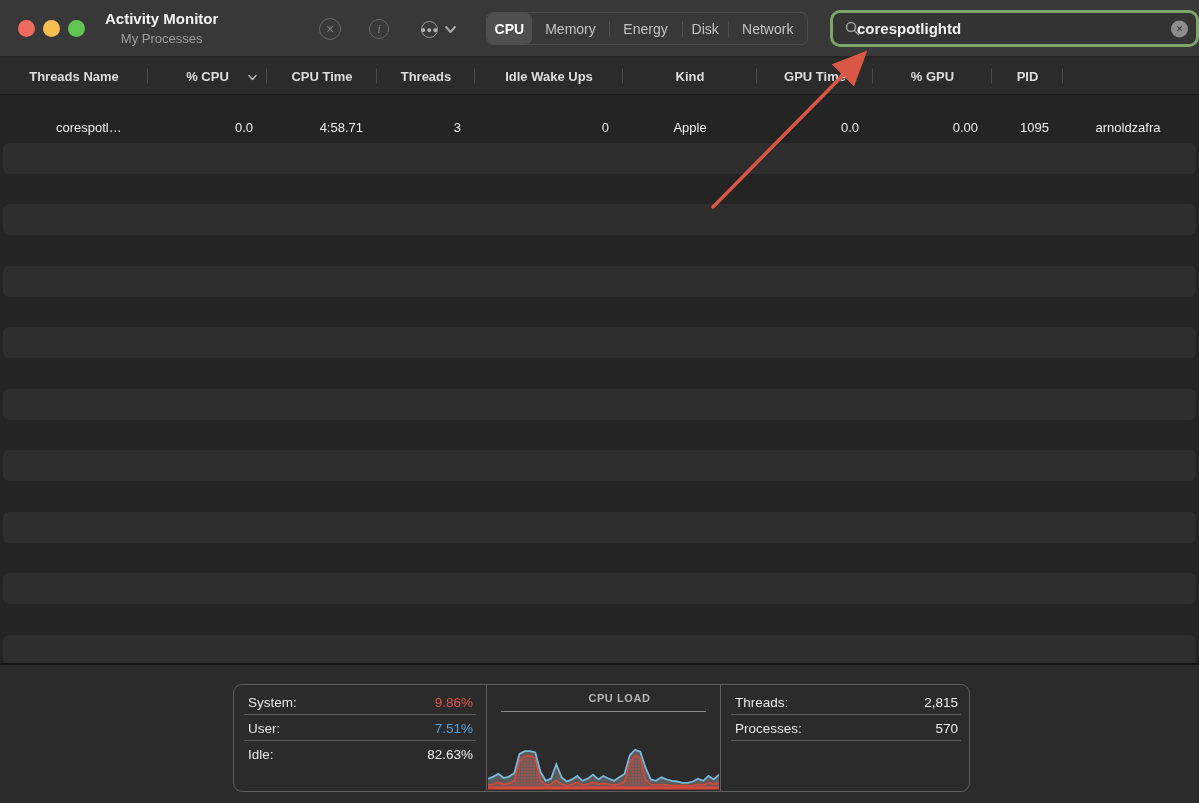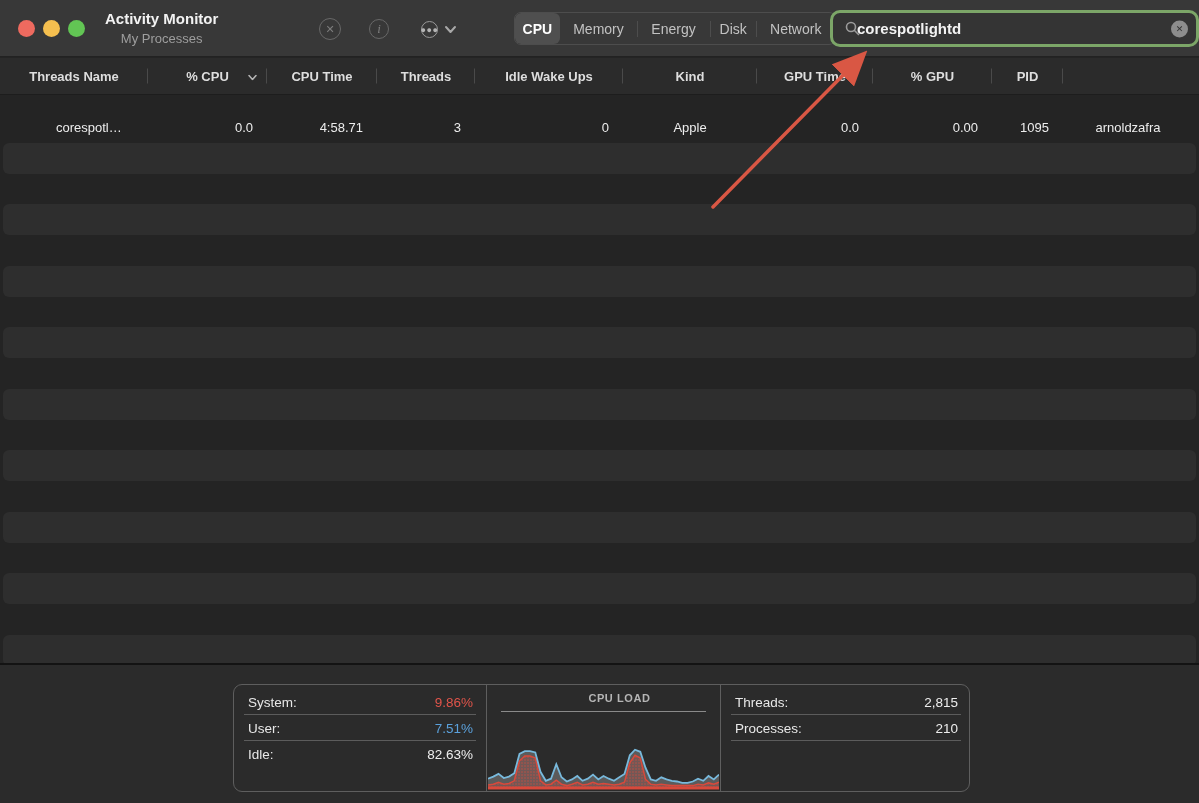--- a/index.html
+++ b/index.html
@@ -23,21 +23,21 @@
   .title-block{position:absolute;left:105px;top:9px;}
   .app-title{font-size:15px;font-weight:700;color:#f2f2f2;line-height:20px;}
   .app-subtitle{font-size:13px;color:#9e9e9e;line-height:17px;margin-top:1px;text-align:center;}
   .tb-icon{position:absolute;border-radius:50%;display:flex;align-items:center;justify-content:center;color:#7d7d7d;}
   .icon-xcircle{left:319px;top:18px;width:22px;height:22px;border:1.5px solid #686868;font-size:11px;}
   .icon-icircle{left:369px;top:19px;width:20px;height:20px;border:1.5px solid #686868;font-family:"Liberation Serif","DejaVu Serif",serif;font-style:italic;font-size:13px;color:#7d7d7d;}
   .icon-more{left:421px;top:21px;width:17px;height:17px;border:1.5px solid #9a9a9a;color:#b5b5b5;font-size:9px;letter-spacing:.5px;}
   .icon-chevron{left:444px;top:25px;width:13px;height:9px;border:none;}
 
   
-  .tab-group{position:absolute;left:486px;top:12px;width:322px;height:33px;border:1px solid #4d4d4d;border-radius:7px;display:flex;overflow:hidden;margin-left:28px;}
+  .tab-group{position:absolute;left:486px;top:12px;width:322px;height:33px;border:1px solid #4d4d4d;border-radius:7px;display:flex;overflow:hidden;}
   .tab{display:flex;align-items:center;justify-content:center;font-size:14px;color:#c2c2c2;position:relative;}
   .tab.selected{background:var(--tab_selected_bg);color:#fff;font-weight:600;border-radius:6px;}
   .tab.sep-left::before{content:'';position:absolute;left:0;top:8px;height:16px;width:1px;background:#4d4d4d;}
   .tab-cpu{width:45px}.tab-memory{width:78px}.tab-energy{width:73px}.tab-disk{width:47px}.tab-network{width:79px}
 
   
   .search-field{position:absolute;left:830px;top:10px;width:369px;height:37px;background:#343434;border:3px solid var(--accent_green);border-radius:10px;}
   .search-icon{position:absolute;left:12px;top:8px;}
   .search-input{position:absolute;left:24px;top:0;height:100%;width:290px;background:transparent;border:none;outline:none;color:#f2f2f2;font-size:15px;font-weight:700;font-family:"Liberation Sans","DejaVu Sans",sans-serif;}
   .search-clear{position:absolute;right:8px;top:50%;transform:translateY(-50%);width:17px;height:17px;border-radius:50%;background:#8d8d8d;color:#323232;font-size:9px;font-weight:700;display:flex;align-items:center;justify-content:center;}
@@ -242,21 +242,21 @@
       </div>
 
       <div class="sec sec-counts">
         <div class="stat-row r0">
           <span class="stat-label">Threads:</span>
           <span class="stat-value">2,815</span>
         </div>
         <div class="stat-hr hr0"></div>
         <div class="stat-row r1">
           <span class="stat-label">Processes:</span>
-          <span class="stat-value">210</span>
+          <span class="stat-value">570</span>
         </div>
         <div class="stat-hr hr1"></div>
       </div>
     </div>
   </div>
 
   <svg class="annotation-layer">
     <defs>
       <marker id="arrowhead" markerWidth="10" markerHeight="9" refX="7" refY="4.5" orient="auto">
         <polygon id="arrowhead-poly" points="0,0 10,4.5 0,9" fill="#d95744"></polygon>

